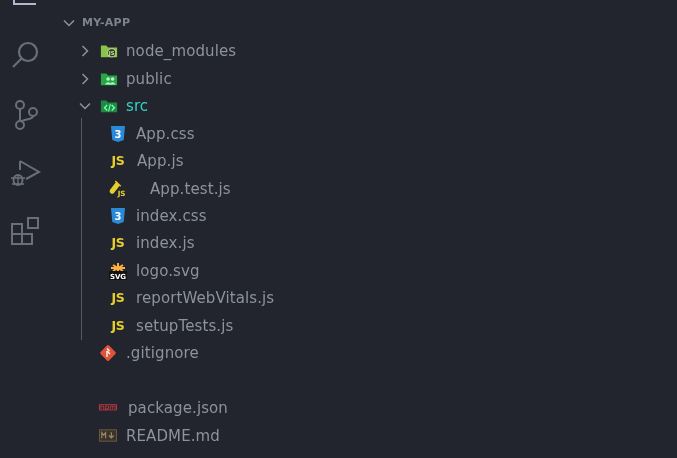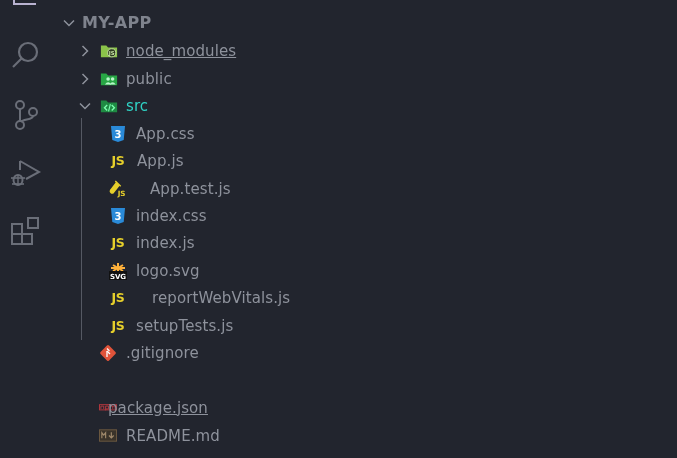--- a/index.html
+++ b/index.html
@@ -18,21 +18,21 @@
     .row {
       position:absolute; left:0; right:0; height:27px;
       display:flex; align-items:center; cursor:pointer;
     }
     .chev { position:absolute; width:14px; height:14px; }
     .ficon { position:absolute; width:18px; height:18px; display:flex; align-items:center; justify-content:center; }
     .label {
       position:absolute; font-size:15px; color:#8e929c; white-space:nowrap;
       letter-spacing:0.1px;
     }
-    .label.root { font-weight:bold; font-size:16px; color:#7f838d; letter-spacing:0.3px; }
+    .label.root { font-weight:bold; font-size:11px; color:#7f838d; letter-spacing:0.3px; }
     .label.src { color:#2fd3c5; }
     .indent-guide {
       position:absolute; left:81px; top:118px; width:1px; height:222px; background:#555963;
     }
     .js {
       font-family:"DejaVu Sans",sans-serif; font-weight:bold; font-size:12.5px; color:#e6cf2b;
       letter-spacing:-0.3px;
     }
   </style>
 </head>
@@ -94,21 +94,21 @@
     <svg class="chev" style="left:26px;" viewBox="0 0 14 14">
       <path d="M4.5 2 L9.5 7 L4.5 12" fill="none" stroke="#8e929c" stroke-width="1.5"></path>
     </svg>
     <span class="ficon" style="left:48px;">
       <svg width="20" height="16" viewBox="0 0 20 16">
         <path d="M1 2 h6 l2 2 h10 v11 h-18 z" fill="#8bc34a"></path>
         <circle cx="13" cy="10" r="4.5" fill="#2d3a1e" stroke="#c5e1a5" stroke-width="1"></circle>
         <text x="13" y="12.5" font-size="6" fill="#c5e1a5" text-anchor="middle" font-family="DejaVu Sans, sans-serif" font-weight="bold">JS</text>
       </svg>
     </span>
-    <span class="label" style="left:74px;text-decoration:underline;">node_modules</span>
+    <span class="label" style="left:74px;">node_modules</span>
   </div>
 
   <div class="row" style="top:65px;">
     <svg class="chev" style="left:26px;" viewBox="0 0 14 14">
       <path d="M4.5 2 L9.5 7 L4.5 12" fill="none" stroke="#8e929c" stroke-width="1.5"></path>
     </svg>
     <span class="ficon" style="left:48px;">
       <svg width="20" height="16" viewBox="0 0 20 16">
         <path d="M1 2 h6 l2 2 h10 v11 h-18 z" fill="#28a745"></path>
         <circle cx="9" cy="8" r="2" fill="#b9f6ca"></circle>
@@ -189,21 +189,21 @@
         </g>
         <rect x="0" y="9" width="18" height="9" fill="#111"></rect>
         <text x="9" y="16.5" font-size="7" fill="#fff" text-anchor="middle" font-family="DejaVu Sans, sans-serif" font-weight="bold">SVG</text>
       </svg>
     </span>
     <span class="label" style="left:84px;">logo.svg</span>
   </div>
 
   <div class="row" style="top:284px;">
     <span class="ficon js" style="left:57px;">JS</span>
-    <span class="label" style="left:100px;">reportWebVitals.js</span>
+    <span class="label" style="left:84px;">reportWebVitals.js</span>
   </div>
 
   <div class="row" style="top:312px;">
     <span class="ficon js" style="left:57px;">JS</span>
     <span class="label" style="left:84px;">setupTests.js</span>
   </div>
 
   <div class="row" style="top:339px;">
     <span class="ficon" style="left:47px;">
       <svg width="18" height="18" viewBox="0 0 18 18">
@@ -217,21 +217,21 @@
   </div>
 
 
   <div class="row" style="top:394px;">
     <span class="ficon" style="left:47px;">
       <svg width="19" height="8" viewBox="0 0 19 8">
           <rect x="0.5" y="0.5" width="18" height="5.5" fill="none" stroke="#b8383f" stroke-width="1"></rect>
           <path d="M2 5 v-3 h3 v3 M7 6.5 v-4.5 h3 v3 h-3 M12 5 v-3 h5 v3 M14.5 2 v3" fill="none" stroke="#b8383f" stroke-width="1"></path>
         </svg>
     </span>
-    <span class="label" style="left:56px;text-decoration:underline;">package.json</span>
+    <span class="label" style="left:76px;">package.json</span>
   </div>
 
   <div class="row" style="top:422px;">
     <span class="ficon" style="left:47px;">
       <svg width="19" height="13" viewBox="0 0 19 13">
         <rect x="0.5" y="0.5" width="18" height="12" fill="#3a332a" stroke="#6e5a41" stroke-width="1"></rect>
         <path d="M3 9.5 v-6 l2 2.5 l2 -2.5 v6" fill="none" stroke="#a08a6c" stroke-width="1.2"></path>
         <path d="M13 3 v6 M10.5 6.5 l2.5 2.5 l2.5 -2.5" fill="none" stroke="#a08a6c" stroke-width="1.2"></path>
       </svg>
     </span>

